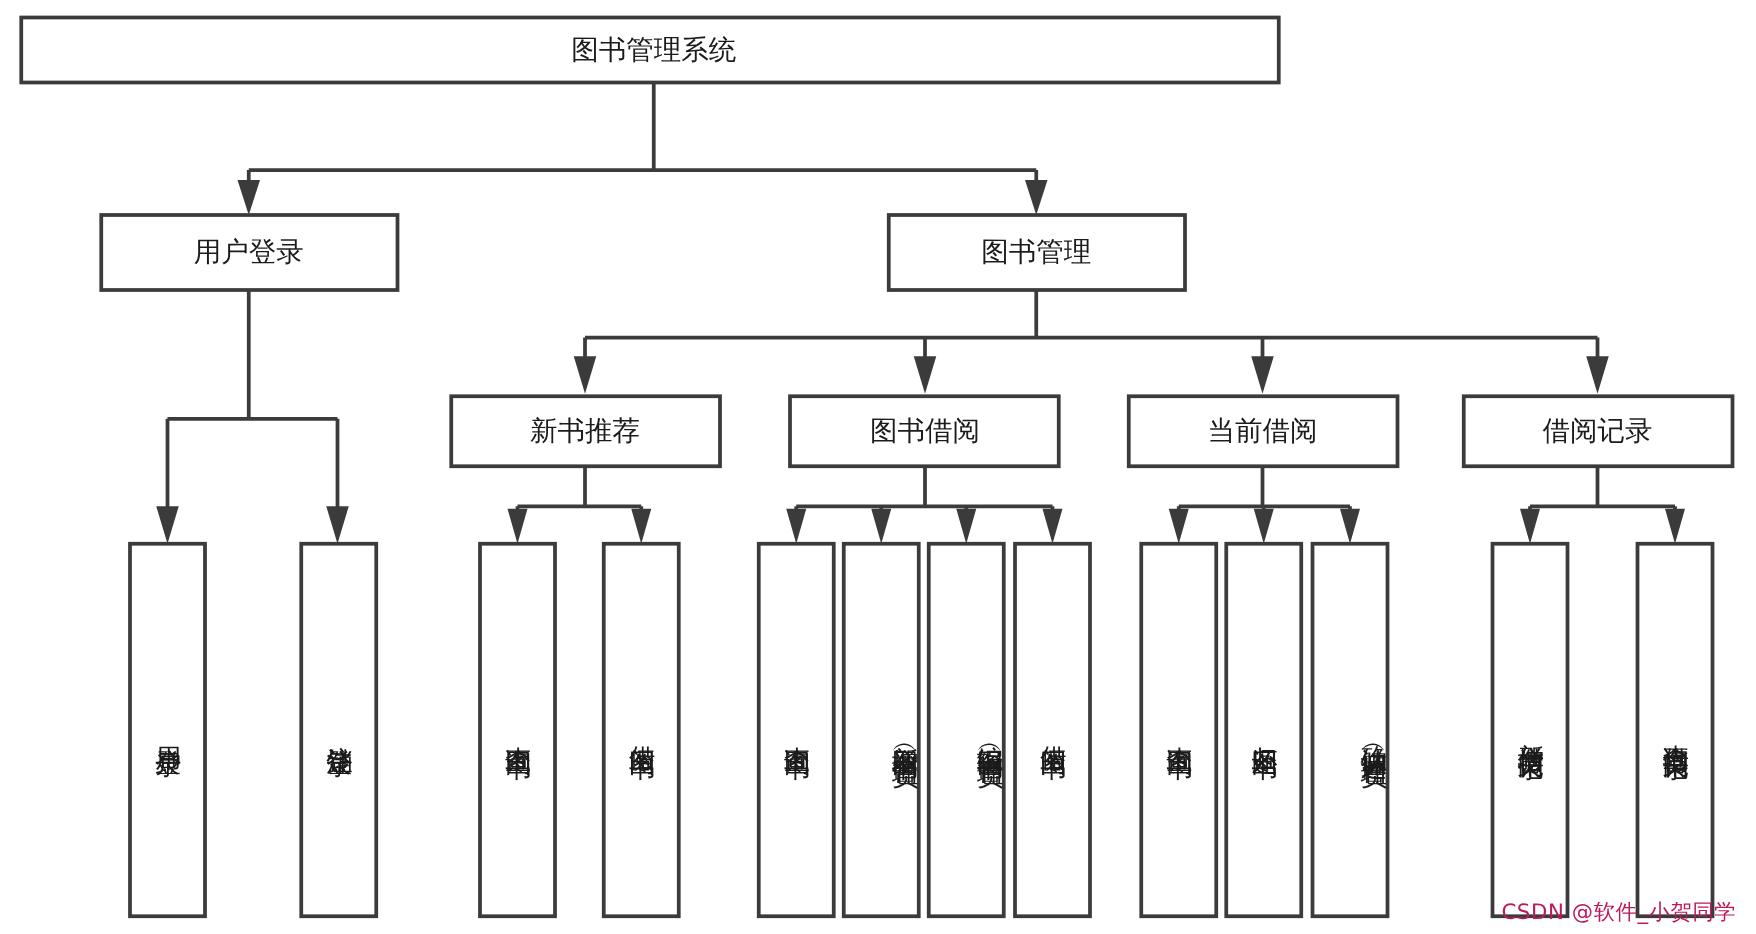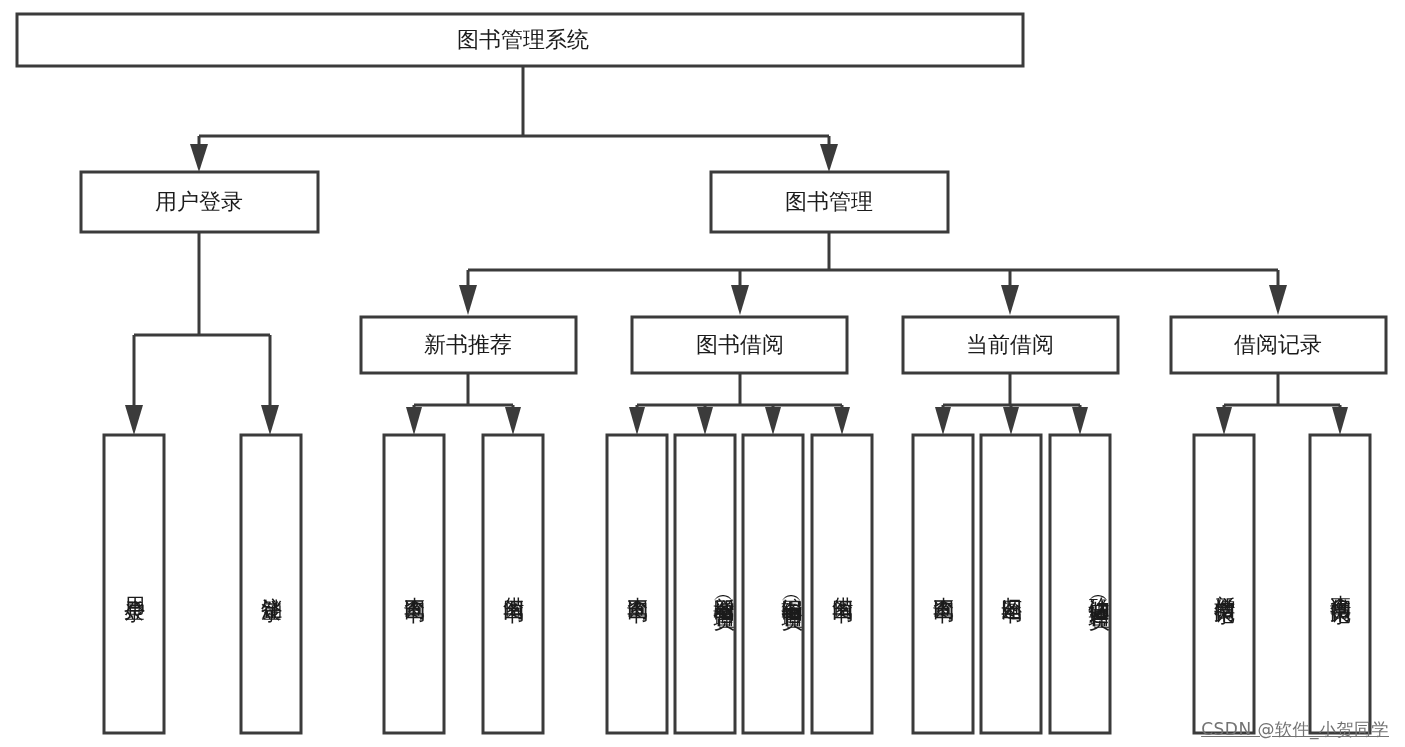--- a/index.html
+++ b/index.html
@@ -65,24 +65,23 @@
     align-items: center;
     justify-content: center;
     pointer-events: none;
   }
   .watermark {
     position: absolute;
     right: 12px;
     bottom: 6px;
     font-family: "DejaVu Sans", "Liberation Sans", sans-serif;
     font-size: 17px;
-    color: #737373;
+    color: #be185d;
     letter-spacing: 0.5px;
     user-select: none;
-    text-decoration: underline;
   }
 </style>
 </head>
 <body>
 
 <div id="diagram-root">
 
   <svg id="diagram-svg" viewBox="0 0 1405 747">
 
     <g>

